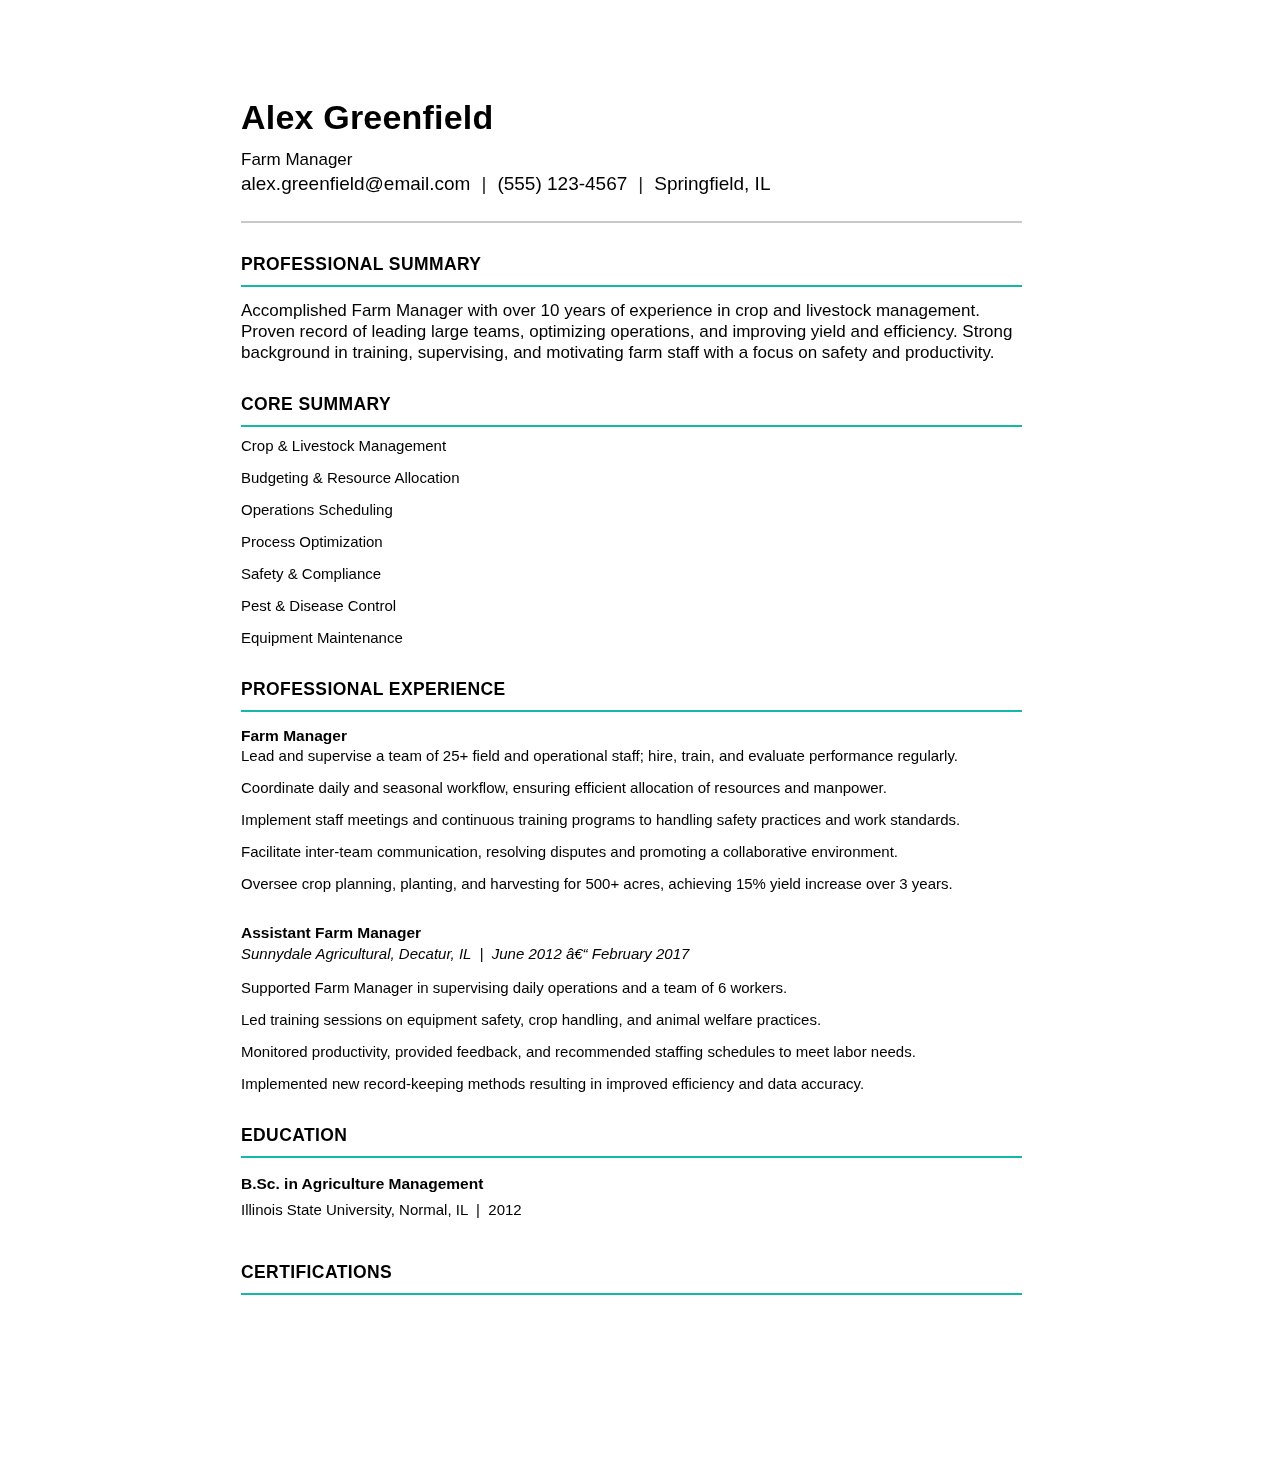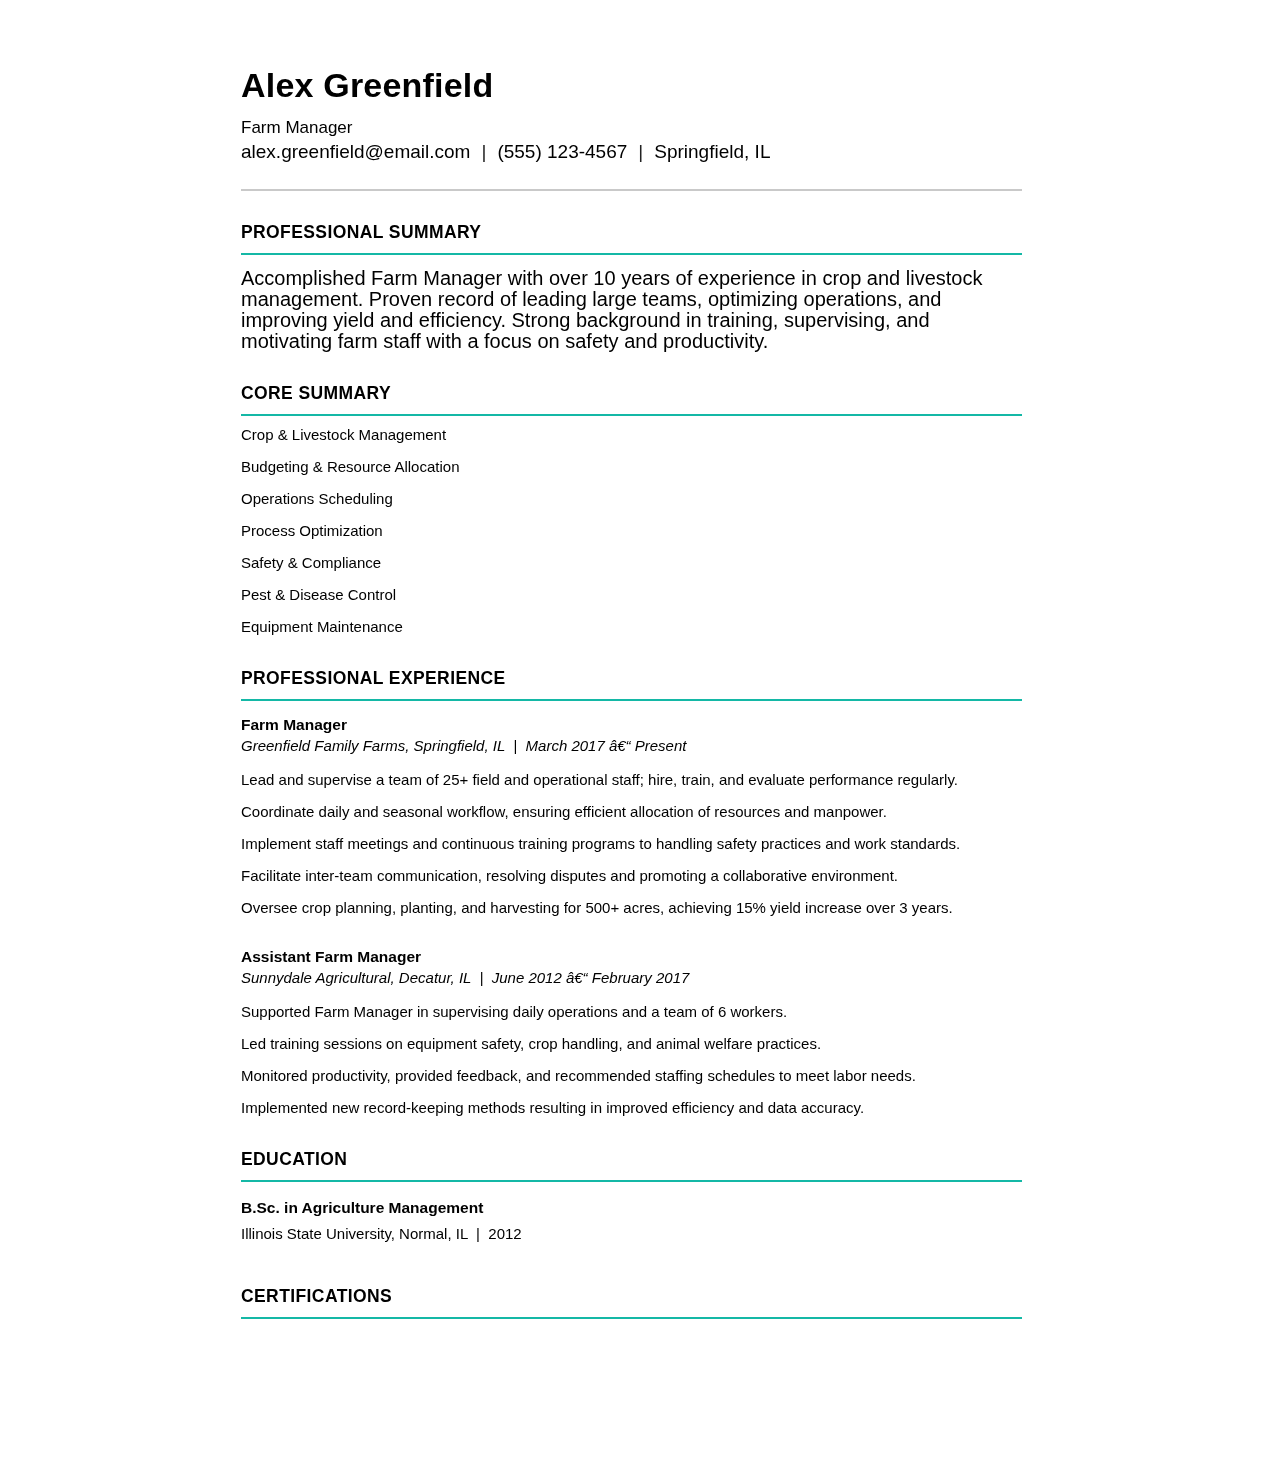--- a/index.html
+++ b/index.html
@@ -10,21 +10,21 @@
     color: #000000;
   }
   body {
     width: 1263px;
     min-height: 1482px;
     position: relative;
   }
   .page {
     width: 781px;
     margin-left: 241px;
-    padding-top: 67px;
+    padding-top: 99px;
     box-sizing: border-box;
   }
 
   
   .candidate-name {
     font-size: 34px;
     font-weight: 700;
     line-height: 36px;
     margin: 0;
     letter-spacing: 0.2px;
@@ -53,21 +53,21 @@
   
   .section-heading {
     font-size: 17.5px;
     font-weight: 700;
     letter-spacing: 0.4px;
     margin: 31px 0 0 0;
     padding-bottom: 10px;
     border-bottom: 2px solid #14b8a6;
   }
   .body-text {
-    font-size: 20px;
+    font-size: 17px;
     line-height: 21px;
     margin: 13px 0 0 0;
   }
 
   
   .skills-list {
     padding-top: 8px;
   }
   .skill-item {
     font-size: 15px;
@@ -150,21 +150,20 @@
       <p class="skill-item">Pest &amp; Disease Control</p>
       <p class="skill-item">Equipment Maintenance</p>
     </div>
   </section>
 
   <section>
     <h2 class="section-heading">PROFESSIONAL EXPERIENCE</h2>
 
     <div class="job">
       <h3 class="job-title">Farm Manager</h3>
-      <p class="job-meta">Greenfield Family Farms, Springfield, IL  |  March 2017 â€“ Present</p>
       <p class="job-bullet">Lead and supervise a team of 25+ field and operational staff; hire, train, and evaluate performance regularly.</p>
       <p class="job-bullet">Coordinate daily and seasonal workflow, ensuring efficient allocation of resources and manpower.</p>
       <p class="job-bullet">Implement staff meetings and continuous training programs to handling safety practices and work standards.</p>
       <p class="job-bullet">Facilitate inter-team communication, resolving disputes and promoting a collaborative environment.</p>
       <p class="job-bullet">Oversee crop planning, planting, and harvesting for 500+ acres, achieving 15% yield increase over 3 years.</p>
     </div>
 
     <div class="job">
       <h3 class="job-title">Assistant Farm Manager</h3>
       <p class="job-meta">Sunnydale Agricultural, Decatur, IL  |  June 2012 â€“ February 2017</p>

